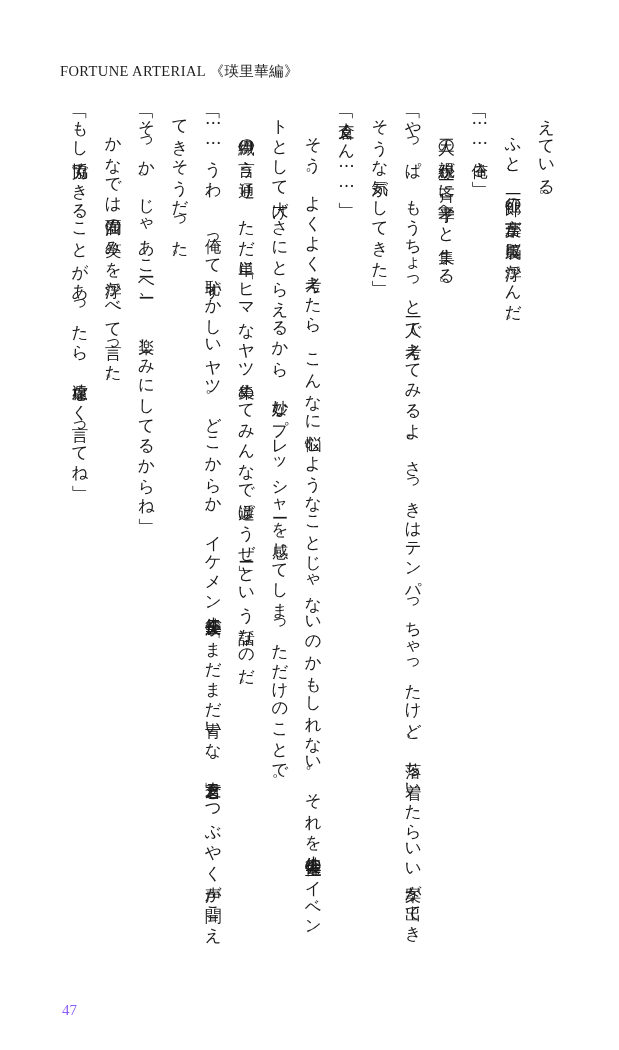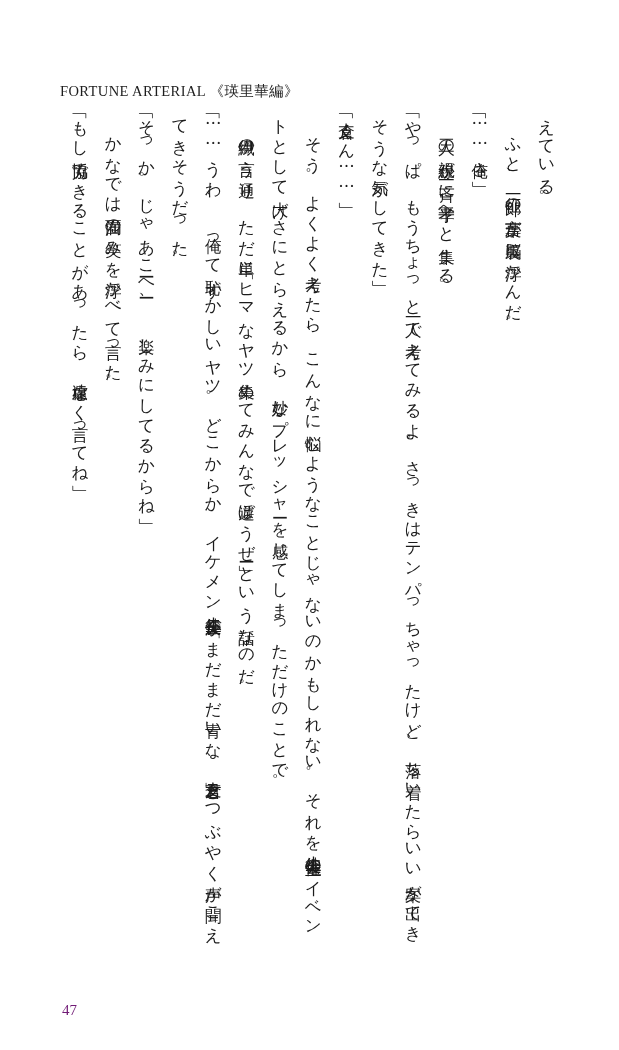--- a/index.html
+++ b/index.html
@@ -27,21 +27,20 @@
   
   .running-header {
     position: absolute;
     left: 60px;
     top: 62px;
     font-size: 14.5px;
     letter-spacing: 0.4px;
     color: #1d1d1d;
     white-space: nowrap;
     font-family: "Liberation Serif", "DejaVu Serif", serif;
-    margin-top: 20px;
   }
 
   
   .vtext {
     position: absolute;
     top: 108px;
     right: 56px;
     height: 830px;
     width: 500px;
     writing-mode: vertical-rl;
@@ -59,21 +58,21 @@
   .vtext p {
     margin: 0;
     padding: 0;
   }
 
   .page-number {
     position: absolute;
     left: 62px;
     top: 1002px;
     font-size: 15px;
-    color: #701a75;
+    color: #8b5cf6;
     font-family: "Liberation Serif", "DejaVu Serif", serif;
   }
 </style>
 </head>
 <body>
 
 <div class="page">
 
   <div class="running-header">FORTUNE ARTERIAL 《瑛里華編》</div>
 

